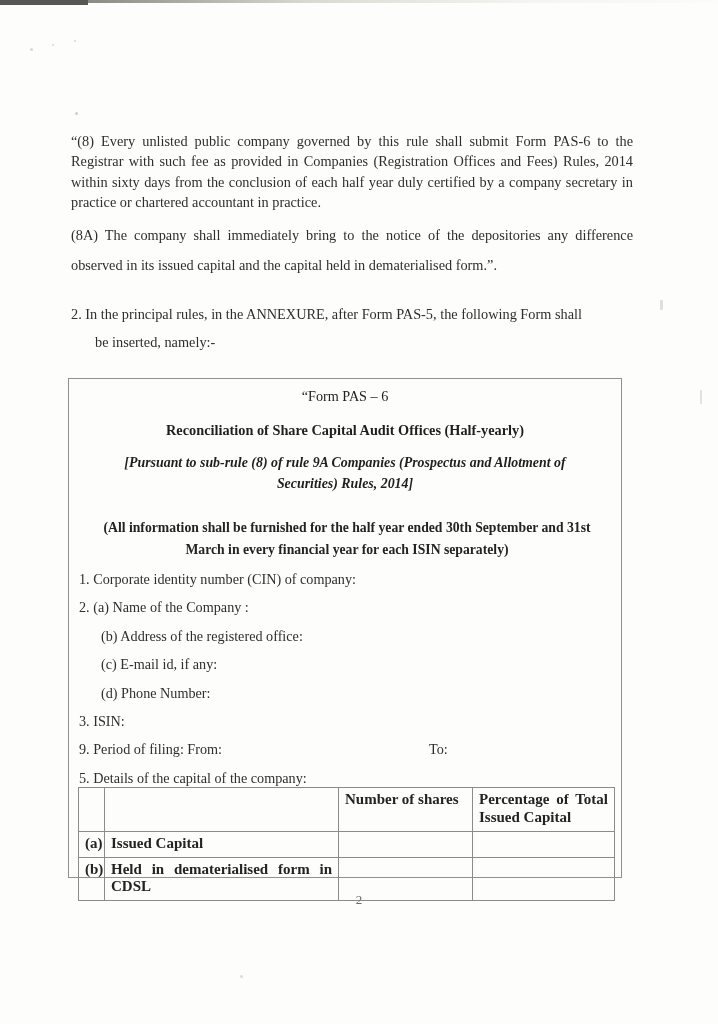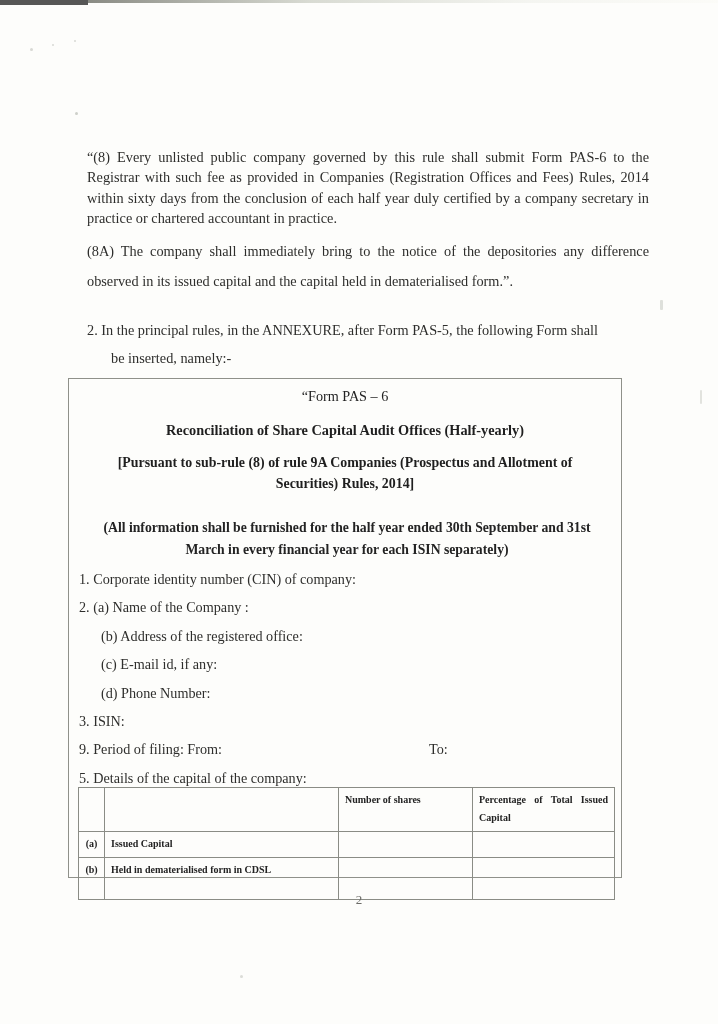--- a/index.html
+++ b/index.html
@@ -47,21 +47,21 @@
   .content {
     position: absolute;
     left: 0; top: 0;
     width: 718px;
     height: 1024px;
   }
 
   
   p.para {
     position: absolute;
-    margin: 16px;
+    margin: 0;
     text-align: justify;
     font-size: 14.3px;
     line-height: 20.4px;
     color: #2e2e2c;
   }
   #para-8 {
     left: 71px;
     top: 131px;
     width: 562px;
   }
@@ -115,20 +115,21 @@
     margin-top: 12px;
     color: #1f1f1f;
   }
   .form-title-3 {
     font-size: 13.9px;
     font-weight: bold;
     line-height: 21px;
     margin-top: 11px;
     padding: 0 24px;
     color: #1f1f1f;
+    font-style: italic;
   }
 
   .form-note {
     position: absolute;
     left: 22px;
     top: 138px;
     width: 512px;
     text-align: center;
     font-size: 13.7px;
     font-weight: bold;
@@ -166,21 +167,21 @@
     left: 9px;
     top: 408px;
     width: 536px;
     border-collapse: collapse;
     table-layout: fixed;
   }
   table.cap-table td,
   table.cap-table th {
     border: 1px solid #8a8c85;
     padding: 3px 6px 4px 6px;
-    font-size: 10px;
+    font-size: 15px;
     line-height: 17.5px;
     vertical-align: top;
     font-family: "Liberation Serif", serif;
     color: #232323;
     background: transparent;
   }
   table.cap-table th {
     font-weight: bold;
     text-align: left;
   }

